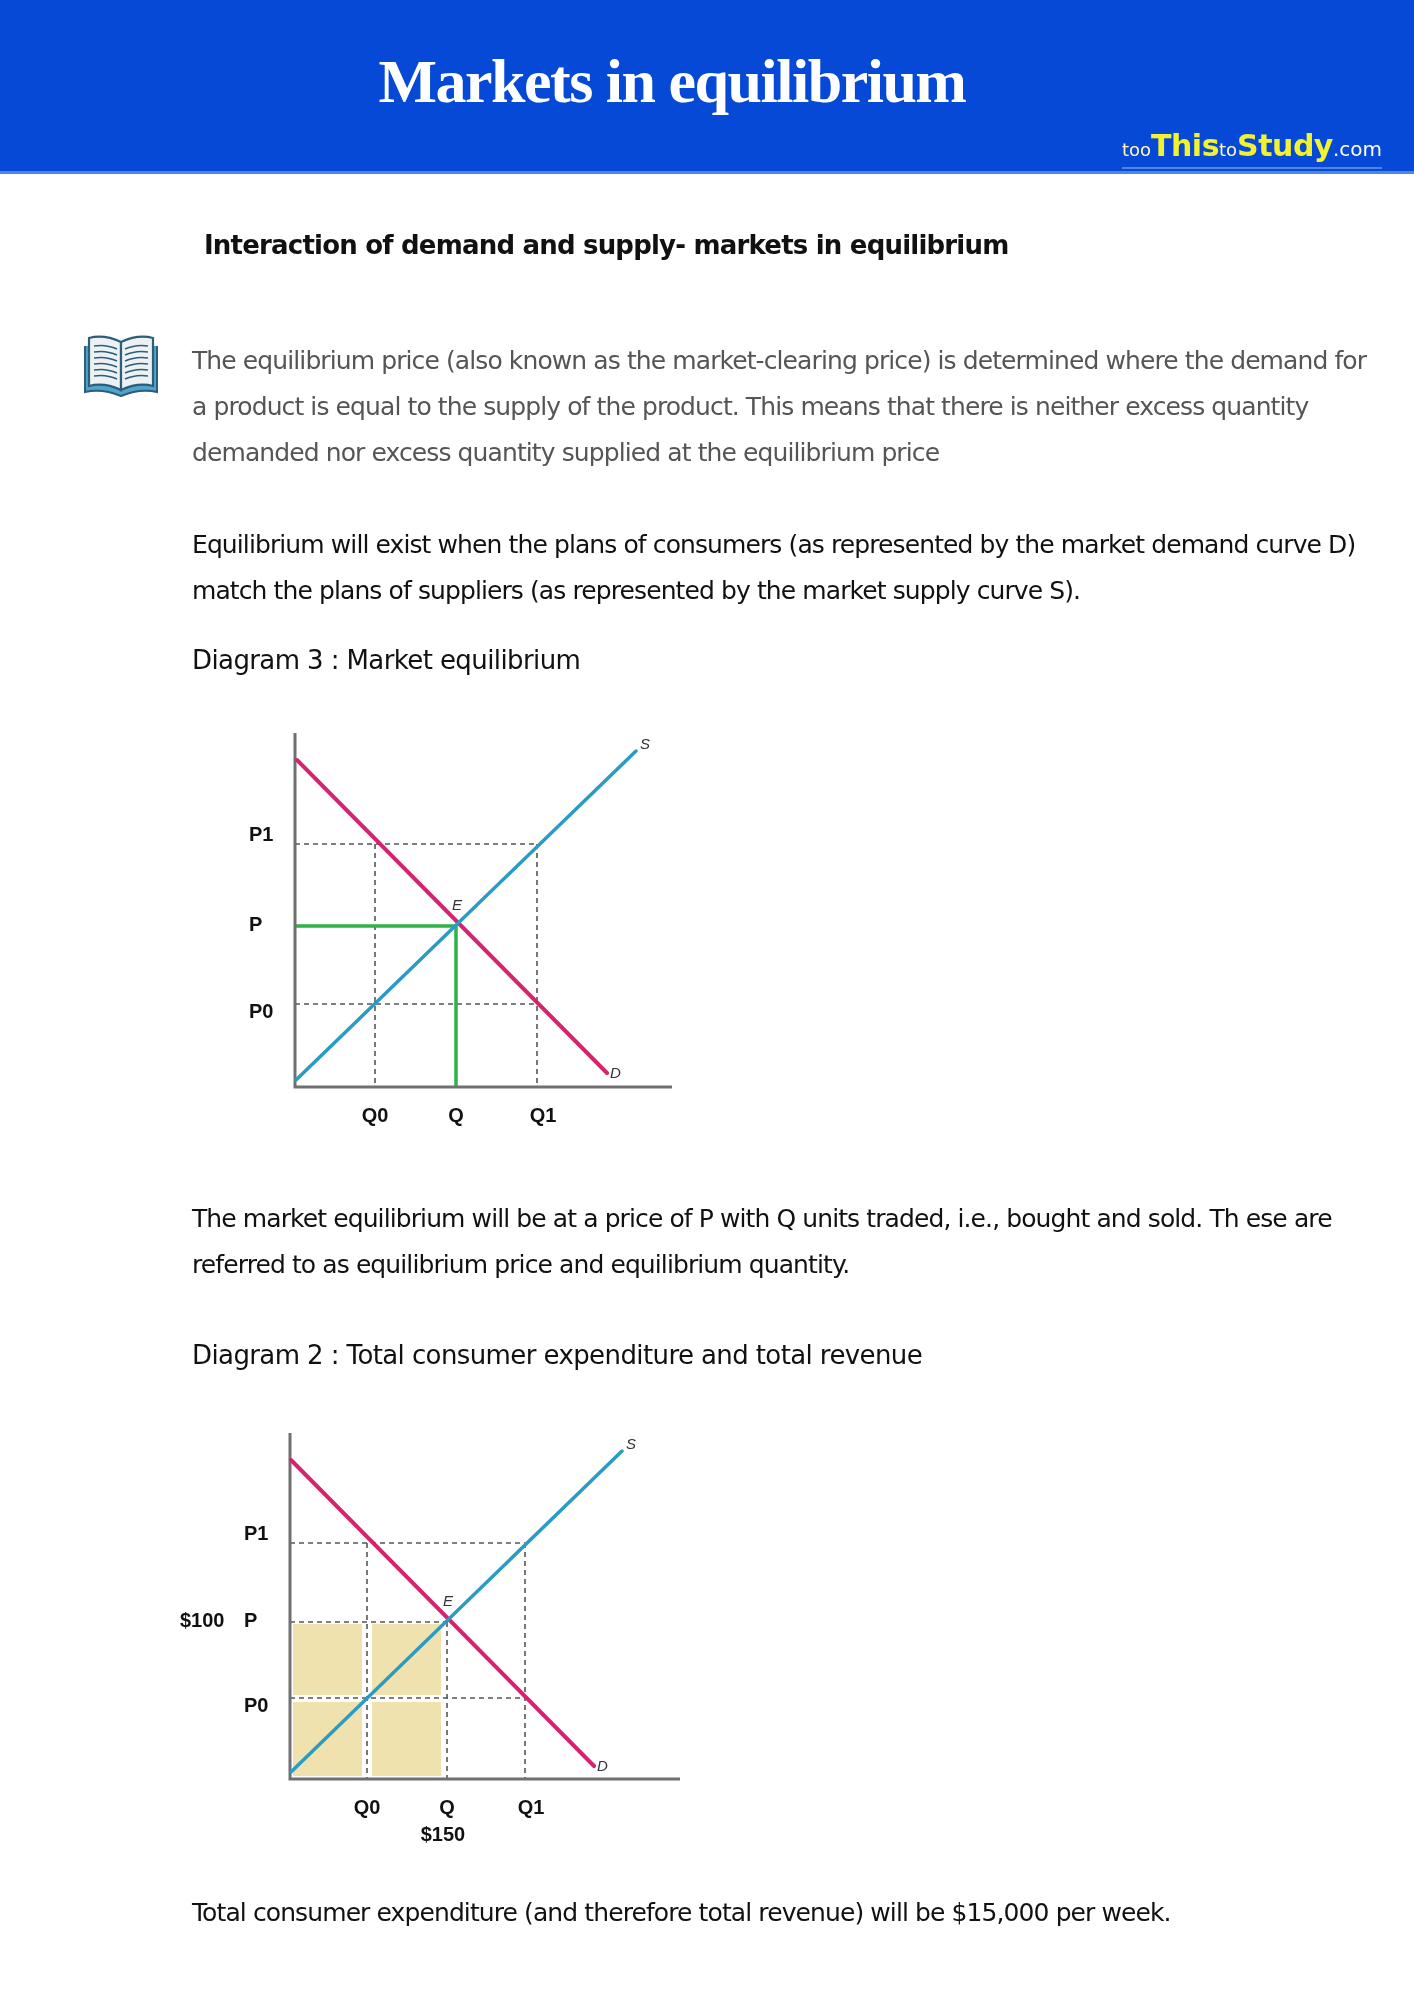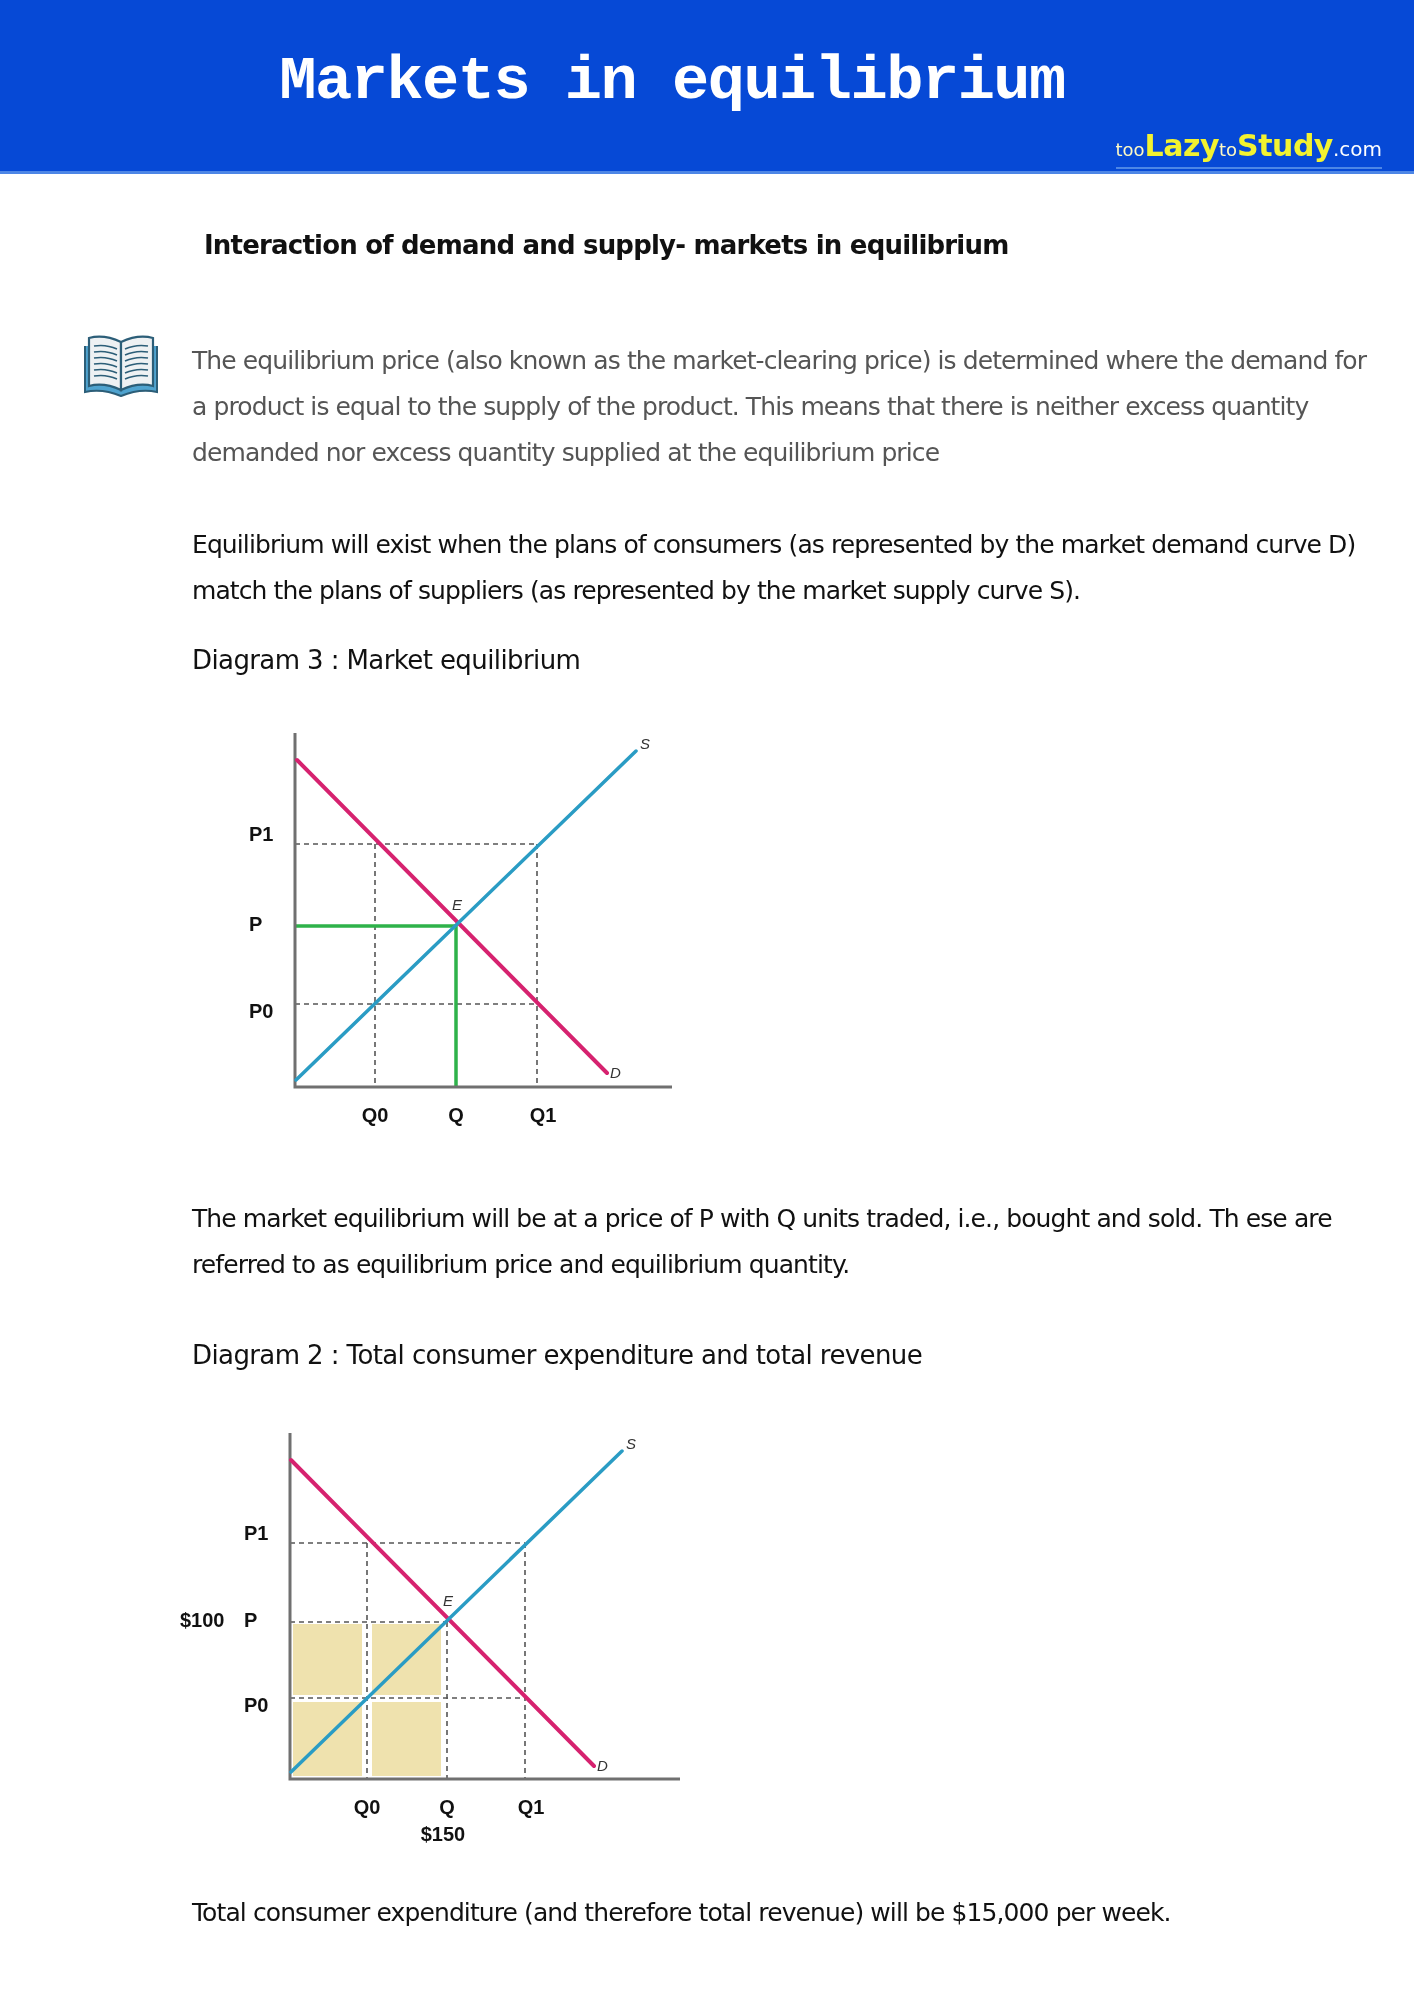--- a/index.html
+++ b/index.html
@@ -7,21 +7,21 @@
   body { position: relative; font-family: "DejaVu Sans", sans-serif; color: #111; }
 
   .header {
     position: absolute; left: 0; top: 0; width: 1414px; height: 174px;
     background: #0649d6;
     border-bottom: 3px solid #4d86e6;
   }
   .header-title {
     position: absolute; left: 0; width: 1344px; top: 46px;
     text-align: center;
-    font-family: Liberation Mono, monospace; font-weight: bold;
+    font-family: Liberation Serif, serif; font-weight: bold;
     font-size: 62px; letter-spacing: -1.5px; color: #ffffff;
   }
   .brand {
     position: absolute; right: 32px; top: 128px;
     font-family: "DejaVu Sans", sans-serif; white-space: nowrap;
     border-bottom: 2px solid #4d86e6; padding-bottom: 4px;
   }
   .brand .w { color: #fef9c3; font-size: 18px; }
   .brand .y { color: #f2f230; font-size: 30px; font-weight: bold; letter-spacing: -0.5px; }
   .brand .dot { color: #ffffff; font-size: 20px; }
@@ -57,21 +57,21 @@
   .chart text { font-family: "Liberation Sans", sans-serif; }
   .lbl { font-weight: bold; font-size: 20px; fill: #111; }
   .curve-lbl { font-style: italic; font-size: 15px; fill: #333; }
 </style>
 </head>
 <body>
 
 <div class="header">
   <div class="header-title">Markets in equilibrium</div>
   <div class="brand">
-    <span class="w">too</span><span class="y">Lazy</span><span class="w">to</span><span class="y">Study</span><span class="dot">.com</span>
+    <span class="w">too</span><span class="y">This</span><span class="w">to</span><span class="y">Study</span><span class="dot">.com</span>
   </div>
 </div>
 
 <div class="section-heading">Interaction of demand and supply- markets in equilibrium</div>
 
 <svg class="book-icon" viewBox="0 0 78 68">
   <path d="M3 14 L3 60 Q20 56 39 64 Q58 56 75 60 L75 14" fill="#4fa3cf" stroke="#2c5e78" stroke-width="2"></path>
   <path d="M7 6 Q22 2 39 10 L39 58 Q22 50 7 54 Z" fill="#eef1f3" stroke="#2c5e78" stroke-width="2.2"></path>
   <path d="M71 6 Q56 2 39 10 L39 58 Q56 50 71 54 Z" fill="#eef1f3" stroke="#2c5e78" stroke-width="2.2"></path>
   <g stroke="#2c5e78" stroke-width="1.6" fill="none">

